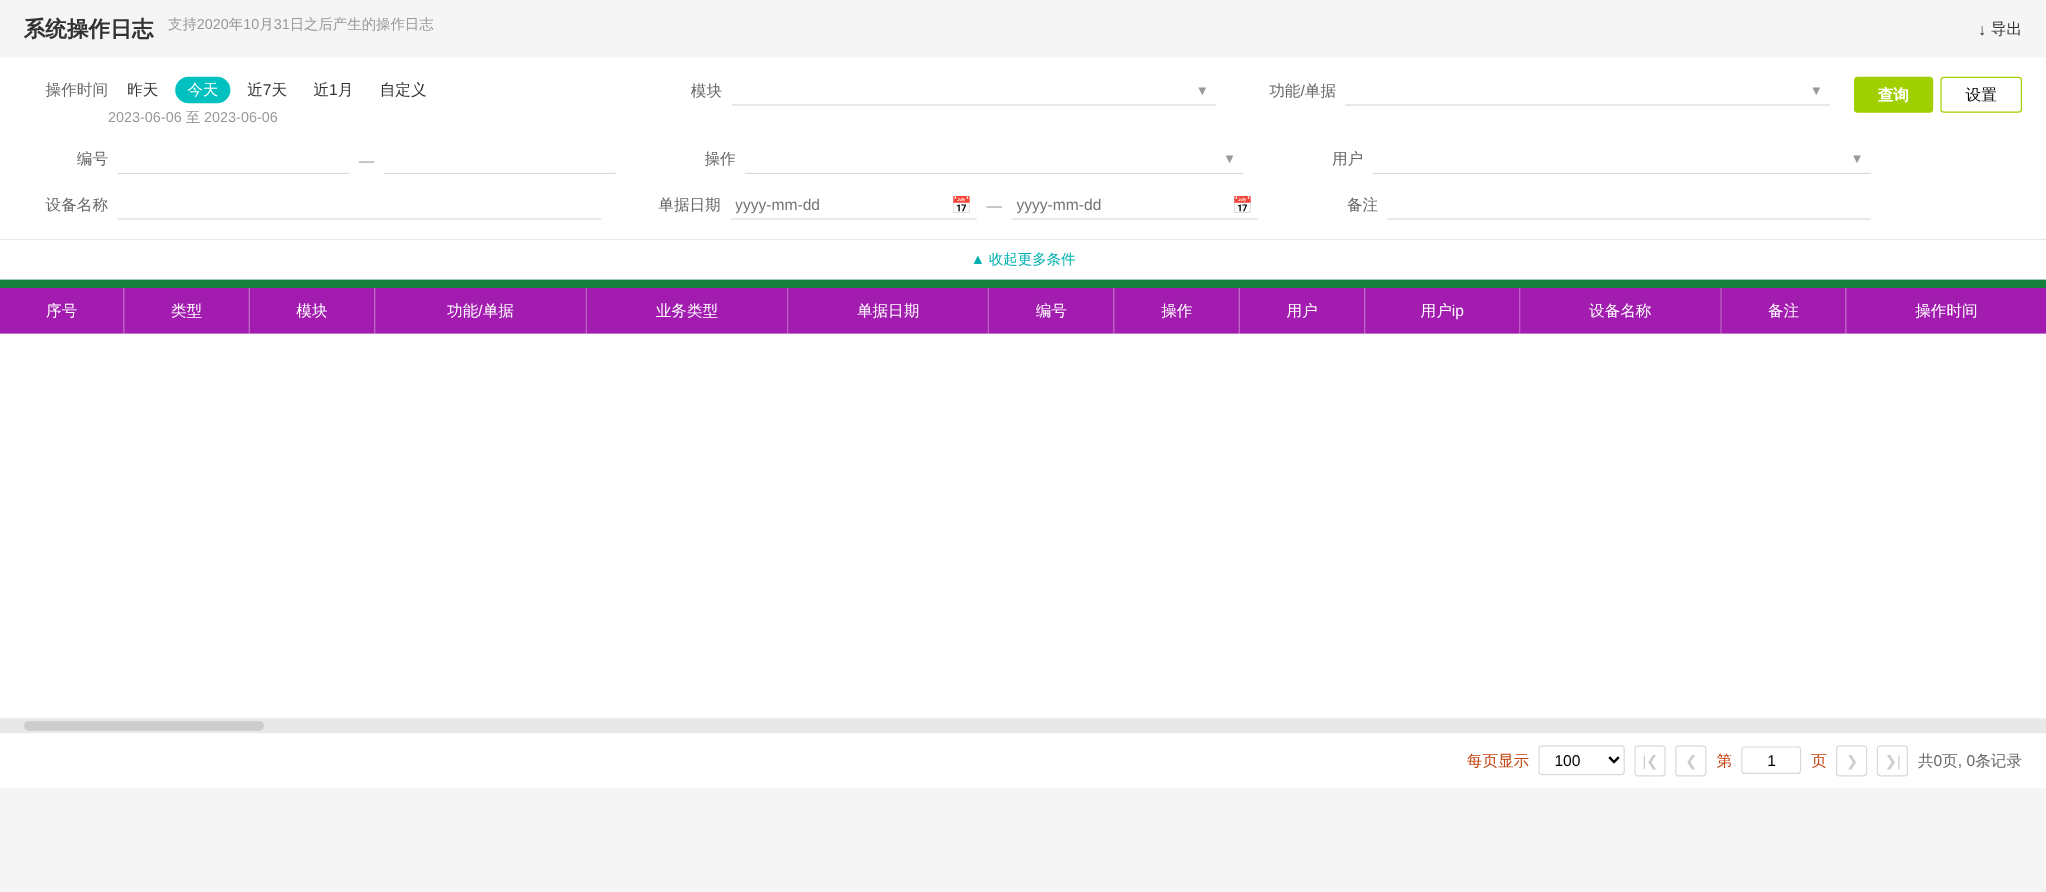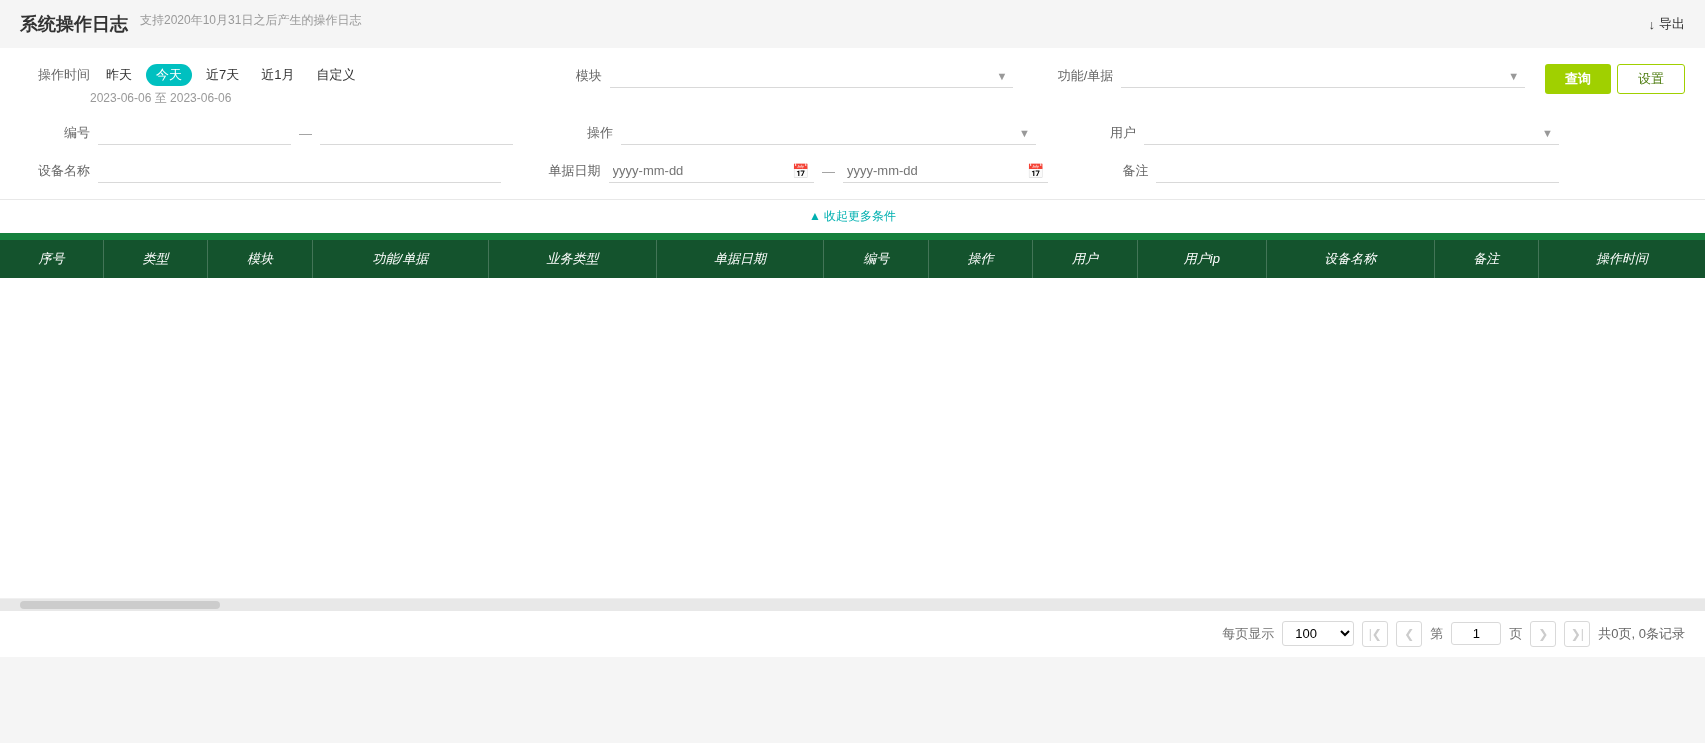--- a/index.html
+++ b/index.html
@@ -148,21 +148,21 @@
       color: #fff;
       border: none;
       padding: 6px 20px;
       border-radius: 3px;
       cursor: pointer;
       font-size: 13px;
       font-weight: bold;
     }
     .settings-btn {
       background: #fff;
-      color: #4d7c0f;
+      color: #000000;
       border: 1px solid #a0d000;
       padding: 4px 20px;
       border-radius: 3px;
       cursor: pointer;
       font-size: 13px;
     }
 
     .collapse-bar {
       text-align: center;
       padding: 8px;
@@ -176,22 +176,21 @@
     .table-container {
       background: #fff;
       overflow-x: auto;
     }
     table {
       width: 100%;
       border-collapse: collapse;
       min-width: 1600px;
     }
     thead tr {
-      background: #14532d;
-      font-style: italic;
+      background: #a21caf;
     }
     thead th {
       color: #fff;
       padding: 10px 8px;
       text-align: center;
       font-weight: normal;
       font-size: 13px;
       border-right: 1px solid rgba(255,255,255,0.2);
       white-space: nowrap;
     }
@@ -225,21 +224,21 @@
     .pagination {
       display: flex;
       align-items: center;
       justify-content: flex-end;
       padding: 10px 20px;
       background: #fff;
       gap: 8px;
       font-size: 13px;
       color: #333;
     }
-    .pagination-label { color: #737373; }
+    .pagination-label { color: #c2410c; }
     .page-size-select {
       border: 1px solid #d9d9d9;
       border-radius: 3px;
       padding: 3px 20px 3px 8px;
       font-size: 13px;
       background: #fff;
       cursor: pointer;
       outline: none;
     }
     .page-btn {

